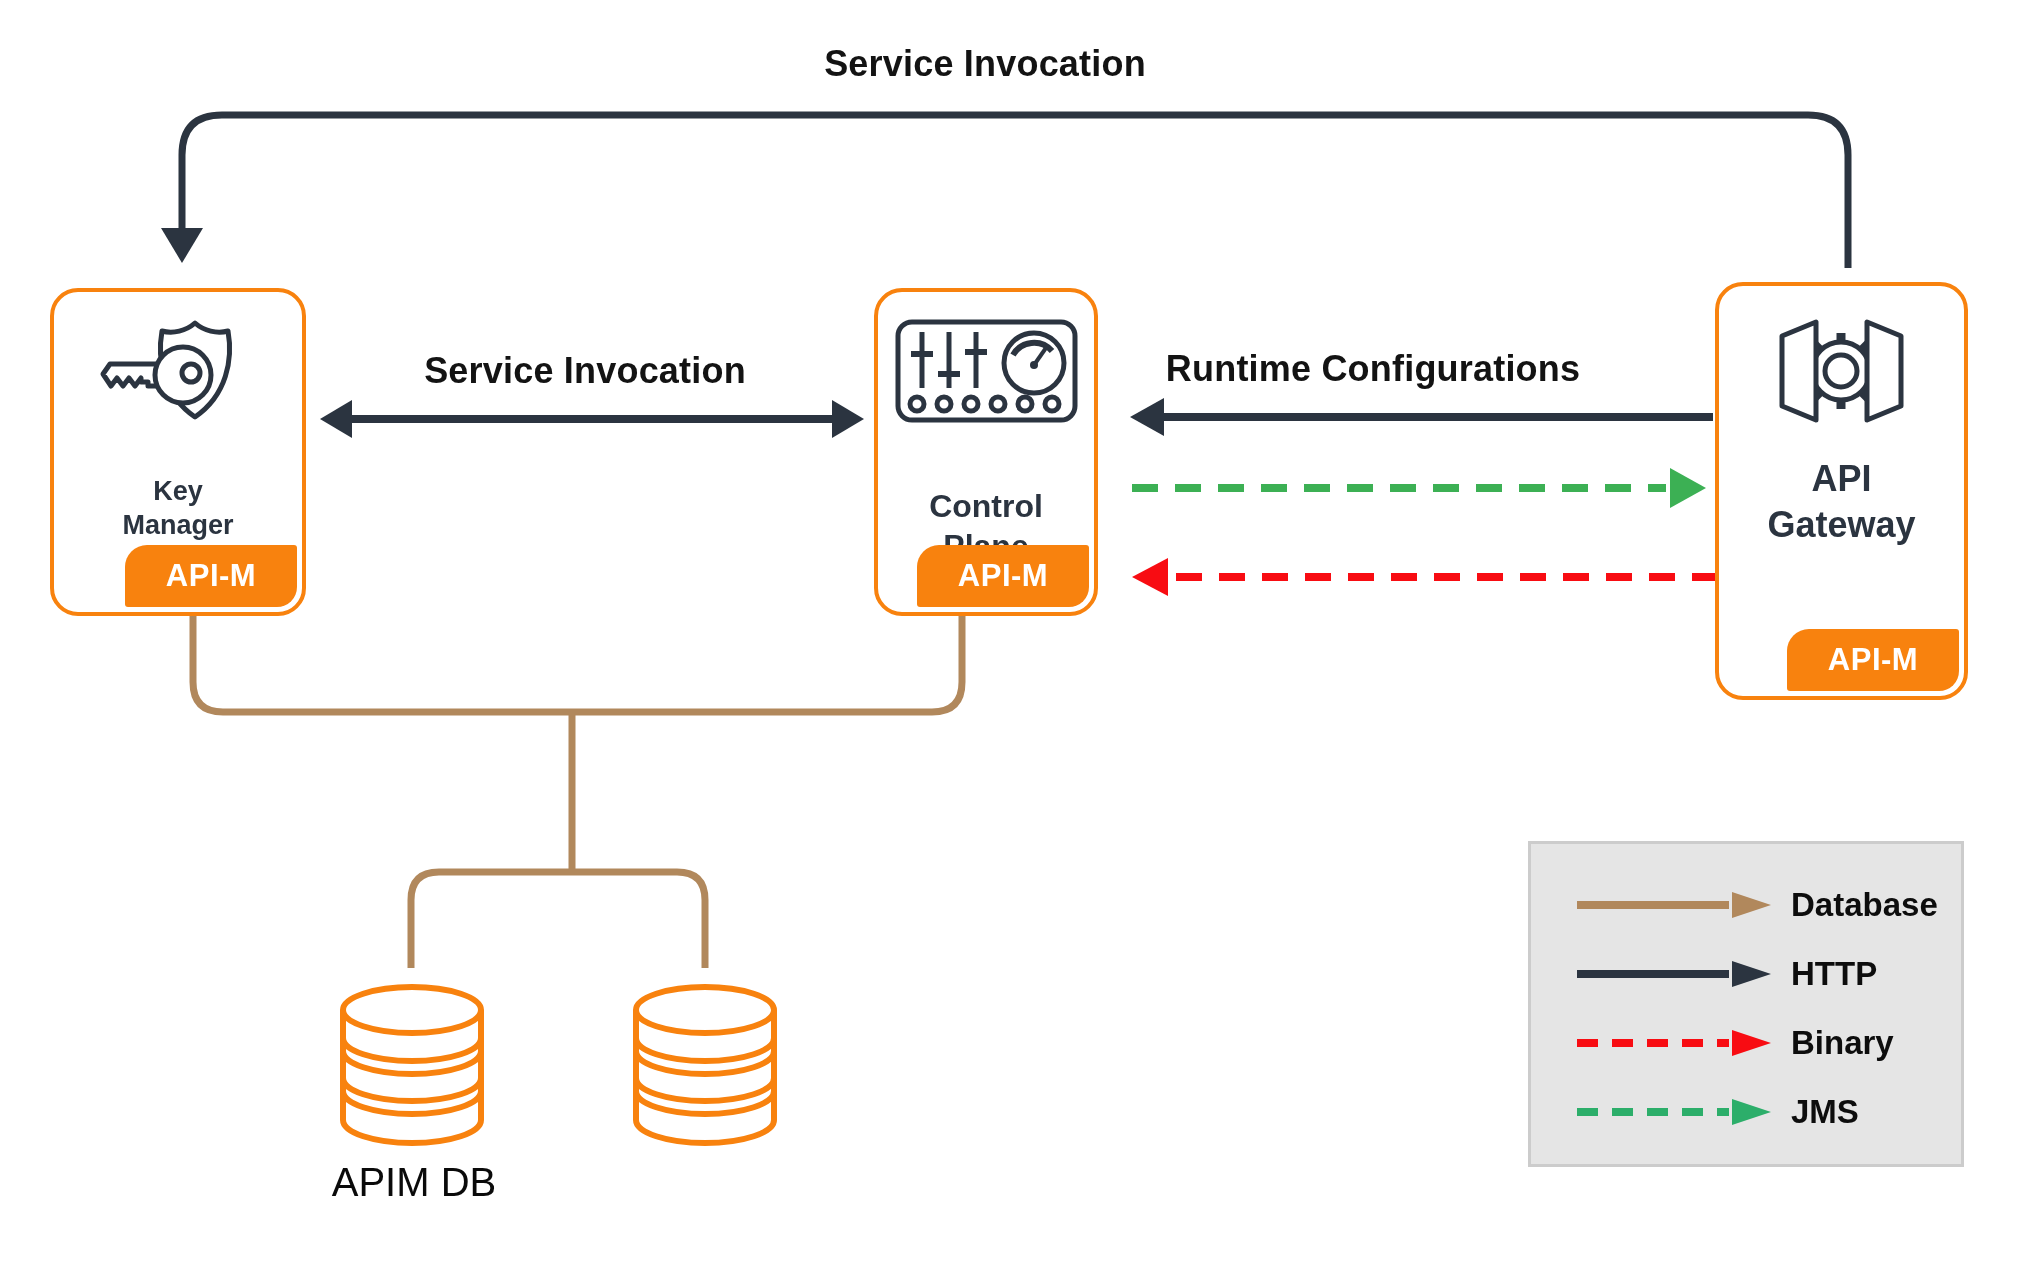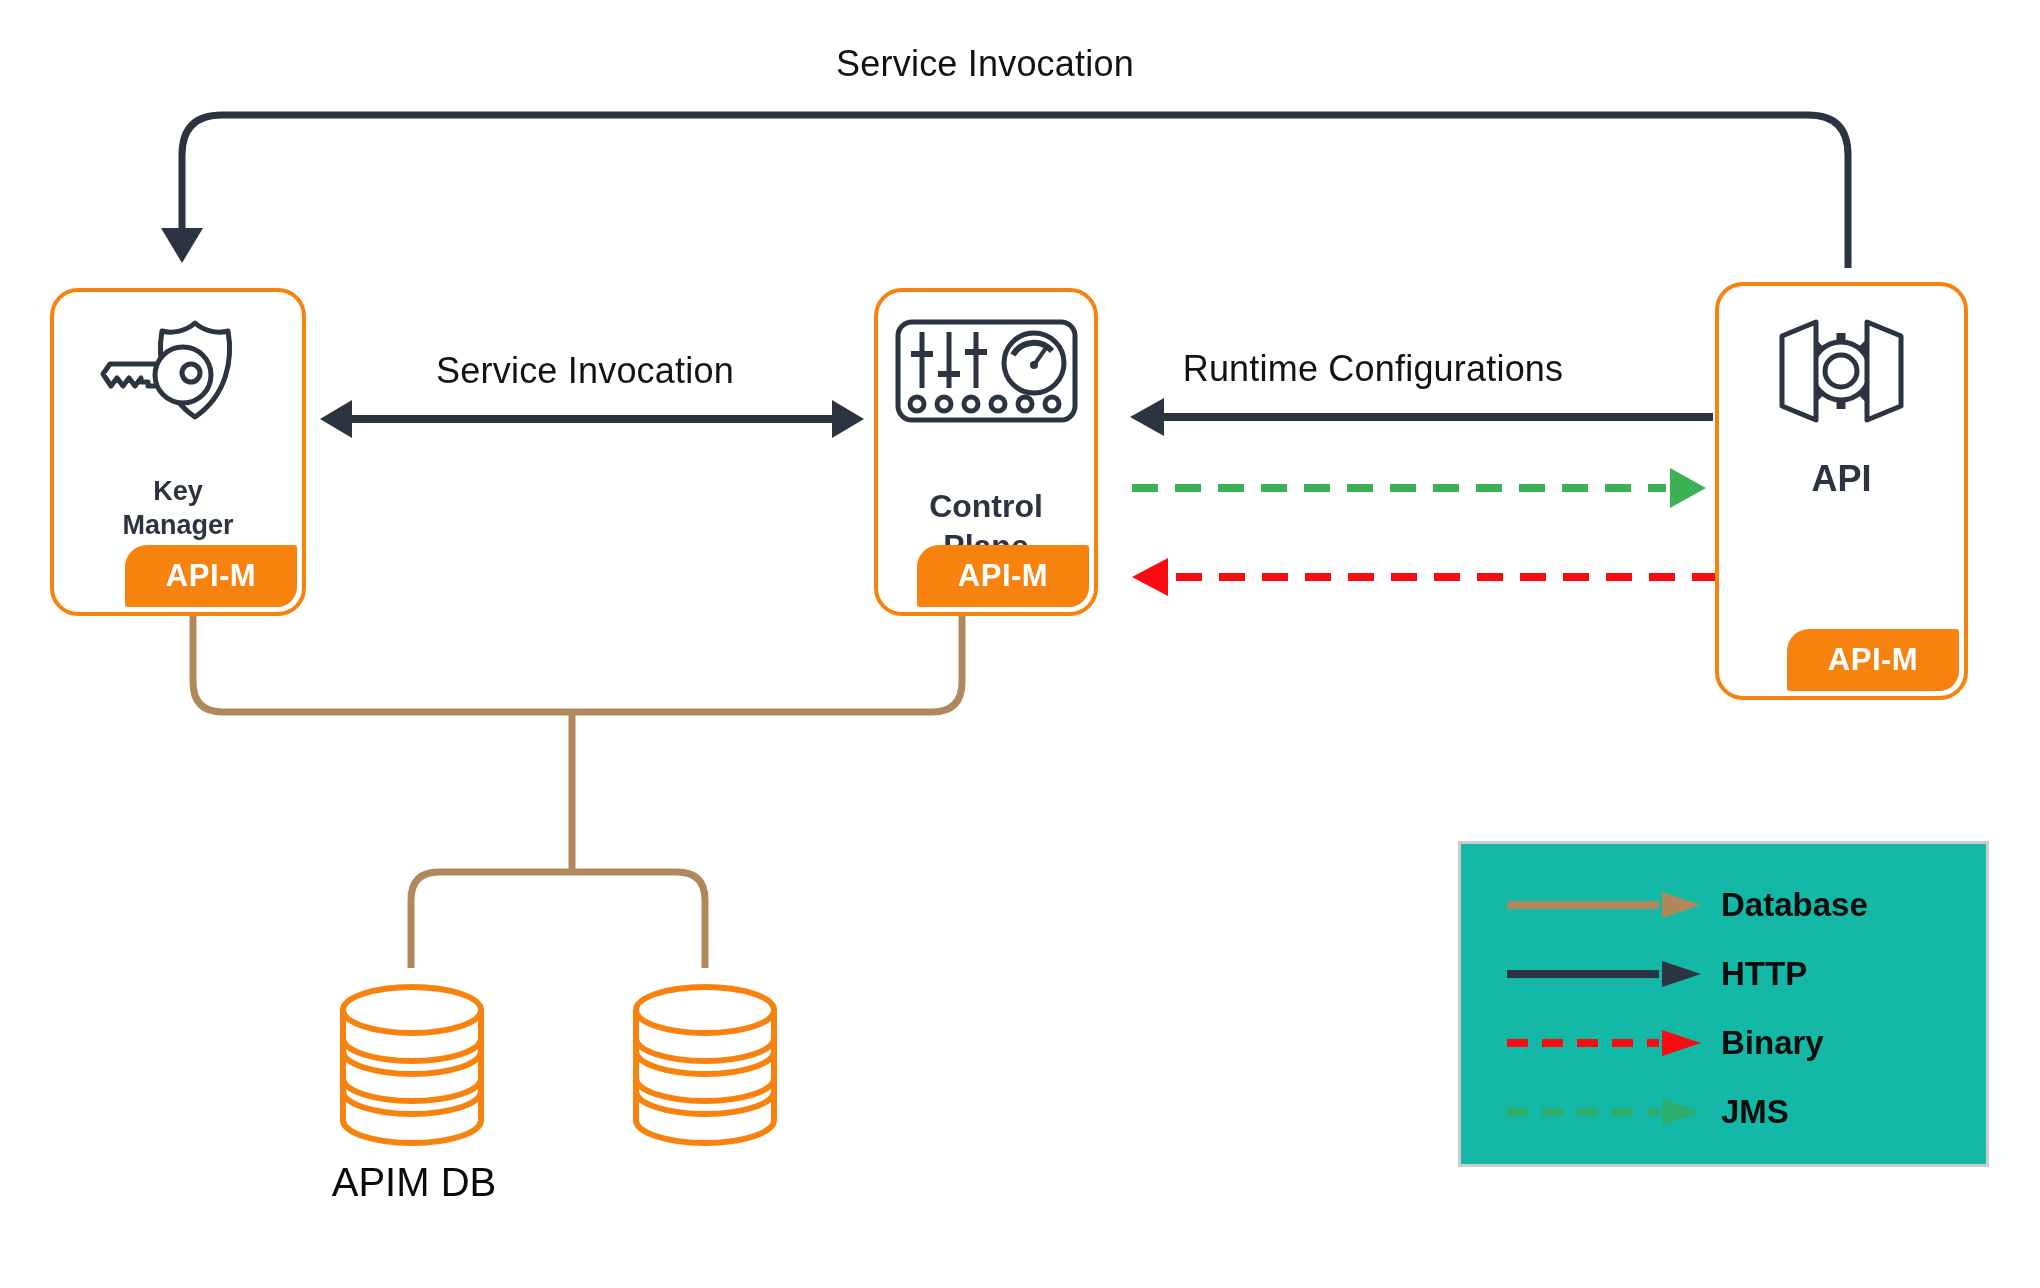--- a/index.html
+++ b/index.html
@@ -8,21 +8,21 @@
     background:#ffffff;
     font-family:"Liberation Sans","DejaVu Sans",sans-serif;
     position:relative;overflow:hidden;
   }
   .canvas{position:absolute;inset:0;width:2040px;height:1288px;background:var(--bg,#fff);}
   .wires{position:absolute;left:0;top:0;z-index:1;}
 
   
   .annot{
     position:absolute;z-index:5;transform:translate(-50%,-50%);
-    font-size:36px;font-weight:400;color:var(--text,#131313);
+    font-size:36px;font-weight:700;color:var(--text,#131313);
     white-space:nowrap;letter-spacing:0.2px;
   }
   .annot.top-title{left:985px;top:64px;}
   .annot.mid-si{left:585px;top:371px;}
   .annot.runtime{left:1373px;top:369px;}
   .annot.controller{left:1370px;top:530px;}
 
   
   .node{
     position:absolute;z-index:3;background:#fff;
@@ -56,23 +56,23 @@
   .db-shared{left:630px;top:980px;}
   .db-label{
     position:absolute;z-index:3;transform:translate(-50%,-50%);
     font-size:40px;font-weight:400;color:#0a0a0a;white-space:nowrap;
   }
   .db-label.apim{left:414px;top:1182px;}
   .db-label.shared{left:706px;top:1182px;}
 
   
   .legend{
-    position:absolute;left:1458px;top:841px;width:531px;height:326px;
+    position:absolute;left:1528px;top:841px;width:436px;height:326px;
     border:3px solid var(--legend_border,#ccc);box-sizing:border-box;
-    background:#14b8a6;z-index:3;
+    background:#e5e5e5;z-index:3;
   }
   .legend-row{
     position:absolute;left:44px;height:30px;display:flex;align-items:center;gap:16px;
   }
   .legend-row .lg-label{font-size:33px;font-weight:700;color:#0d0d0d;white-space:nowrap;}
   .lr0{top:46px;} .lr1{top:115px;} .lr2{top:184px;} .lr3{top:253px;}
 </style>
 </head>
 <body>
 
@@ -166,20 +166,21 @@
           </g>
           <circle cx="67" cy="59" r="29" stroke-width="5"></circle>
           <circle cx="67" cy="59" r="16" stroke-width="5"></circle>
           <polygon points="8,24 42,10 42,108 8,94" stroke-width="5"></polygon>
           <polygon points="127,24 93,10 93,108 127,94" stroke-width="5"></polygon>
         </g>
       </svg>
     </div>
     <div class="node-label">
       <span>API</span>
+      <span>Gateway</span>
     </div>
     <div class="badge">API-M</div>
   </div>
 
   <div class="db db-apim">
     <svg width="150" height="170" viewBox="0 0 150 170">
       <g stroke="var(--orange)" stroke-width="6" fill="none">
         <ellipse cx="75" cy="30" rx="69" ry="23"></ellipse>
         <path d="M6 30 L6 140"></path>
           <path d="M144 30 L144 140"></path>

